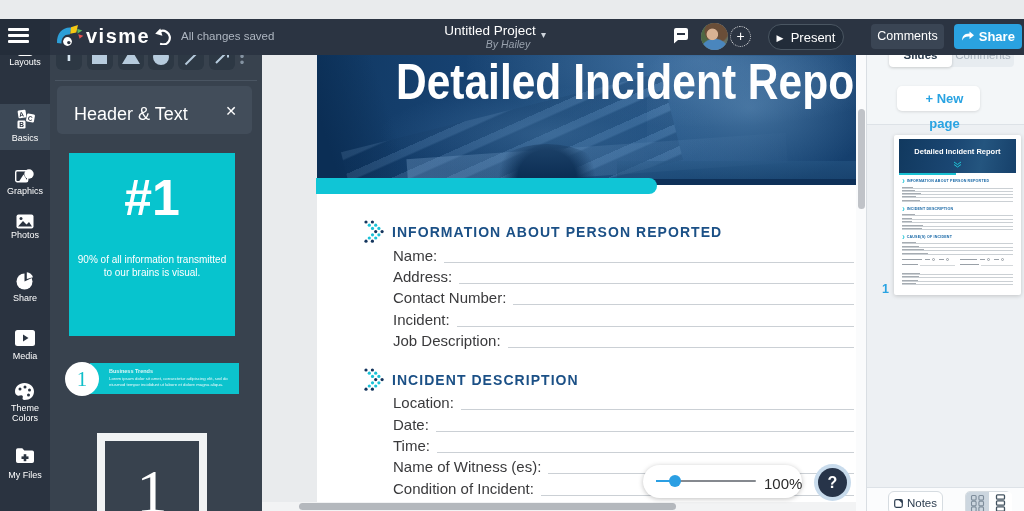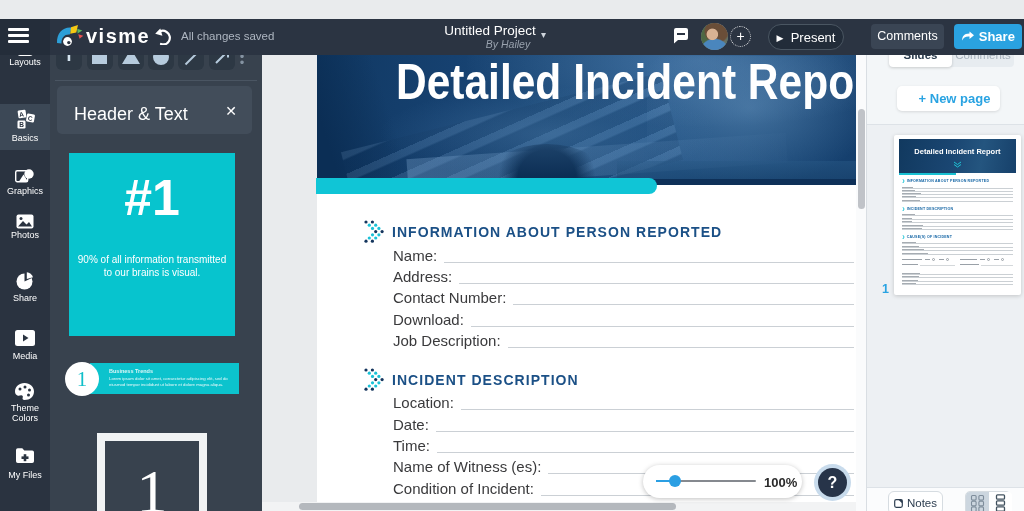--- a/index.html
+++ b/index.html
@@ -53,21 +53,21 @@
   #hthumb { position:absolute; left:37px; top:467px; width:377px; height:7px; background:#b4b8bd; border-radius:4px; }
   #zoomer { position:absolute; left:381px; top:429px; width:159px; height:33px; background:#fff; border-radius:17px; box-shadow:0 1px 5px rgba(0,0,0,0.25); }
   #helpbtn { position:absolute; left:556px; top:432px; width:29px; height:29px; border-radius:50%; background:#273449; box-shadow:0 0 0 4px #c8dbec; color:#fff; font-size:16px; font-weight:bold; text-align:center; line-height:29px; }
 
   
   #rpanel { position:absolute; left:866px; top:36px; width:158px; height:475px; background:#edf0f3; border-left:1px solid #d9dee3; z-index:45; }
   #rtop { position:absolute; left:0; top:0; width:158px; height:89px; background:#f3f6f8; border-bottom:1px solid #dde2e7; }
   #tabwrap { position:absolute; left:22px; top:8px; width:125px; height:23px; background:#e7ecf0; border-radius:4px; }
   #tabslides { position:absolute; left:0; top:0; width:63px; height:23px; background:#fff; border-radius:4px; box-shadow:0 1px 3px rgba(0,0,0,0.18); color:#2d3e50; font-size:11.5px; font-weight:bold; text-align:center; line-height:23px; }
   #tabcomments { position:absolute; left:63px; top:0; width:62px; height:23px; color:#a7b1bb; font-size:11.5px; text-align:center; line-height:23px; }
-  #newpage { position:absolute; left:30px; top:50px; width:103px; height:25px; background:#fff; border-radius:5px; box-shadow:0 1px 3px rgba(0,0,0,0.12); color:#29a3e2; font-size:13px; font-weight:bold; text-align:center; line-height:25px;padding-left:12px; }
+  #newpage { position:absolute; left:30px; top:50px; width:83px; height:25px; background:#fff; border-radius:5px; box-shadow:0 1px 3px rgba(0,0,0,0.12); color:#29a3e2; font-size:13px; font-weight:bold; text-align:center; line-height:25px;padding-left:12px; }
   #thumbcard { position:absolute; left:27px; top:99px; width:127px; height:160px; background:#fff; border-radius:2px; box-shadow:0 1px 4px rgba(0,0,0,0.18); }
   #pagenum { position:absolute; left:15px; top:246px; color:#29a3e2; font-size:12.5px; font-weight:bold; }
   #rfoot { position:absolute; left:0; top:451px; width:158px; height:24px; background:#fbfcfd; border-top:1px solid #dde2e7; }
   #notesbtn { position:absolute; left:21px; top:3px; width:55px; height:24px; background:#fff; border:1px solid #d6dce1; border-radius:6px; color:#2d3e50; font-size:11.5px; text-align:center; line-height:22px; }
   #viewtog { position:absolute; left:98px; top:3px; width:46px; height:24px; background:#fff; border:1px solid #d6dce1; border-radius:5px; }
   .tsech { position:absolute; left:8px; color:#1566a5; font-size:3.6px; font-weight:bold; letter-spacing:0.2px; white-space:nowrap; }
   .tsech::before { content:"\276F"; color:#1ec4d6; margin-right:1.5px; font-size:3.6px; }
   .trow { position:absolute; left:8px; width:111px; height:3px; border-bottom:1px solid #cbd0d4; }
   .trow i { position:absolute; left:0; top:1px; height:1px; background:#a6acb2; display:block; }
 </style>
@@ -257,21 +257,21 @@
     </div>
   <div class="docrow" style="top:230.3px">
       <span class="lbl">Address:</span>
       <span class="line"></span>
     </div>
   <div class="docrow" style="top:251.7px">
       <span class="lbl">Contact Number:</span>
       <span class="line"></span>
     </div>
   <div class="docrow" style="top:273px">
-      <span class="lbl">Download:</span>
+      <span class="lbl">Incident:</span>
       <span class="line"></span>
     </div>
   <div class="docrow" style="top:294.3px">
       <span class="lbl">Job Description:</span>
       <span class="line"></span>
     </div>
   <div class="docrow" style="top:356.5px">
       <span class="lbl">Location:</span>
       <span class="line"></span>
     </div>
@@ -292,21 +292,21 @@
       <span class="line"></span>
     </div>
   <div id="vtrack"></div>
   <div id="vthumb"></div>
   <div id="htrack"></div>
   <div id="hthumb"></div>
   <div id="zoomer">
     <div style="position:absolute;left:13px;top:15px;width:100px;height:2px;background:#85898f;border-radius:1px"></div>
     <div style="position:absolute;left:13px;top:15px;width:19px;height:2px;background:#2b9fe3"></div>
     <div style="position:absolute;left:26px;top:10px;width:12px;height:12px;border-radius:50%;background:#2b9fe3"></div>
-    <div style="position:absolute;left:121px;top:10px;font-size:13px;font-weight:700;color:#2b2b2b">100%</div>
+    <div style="position:absolute;left:121px;top:10px;font-size:15px;font-weight:400;color:#2b2b2b">100%</div>
   </div>
   <div id="helpbtn">?</div>
 </div>
 
 <div id="rpanel">
   <div id="rtop"></div>
   <div id="tabwrap">
     <div id="tabslides">Slides</div>
     <div id="tabcomments">Comments</div>
   </div>

